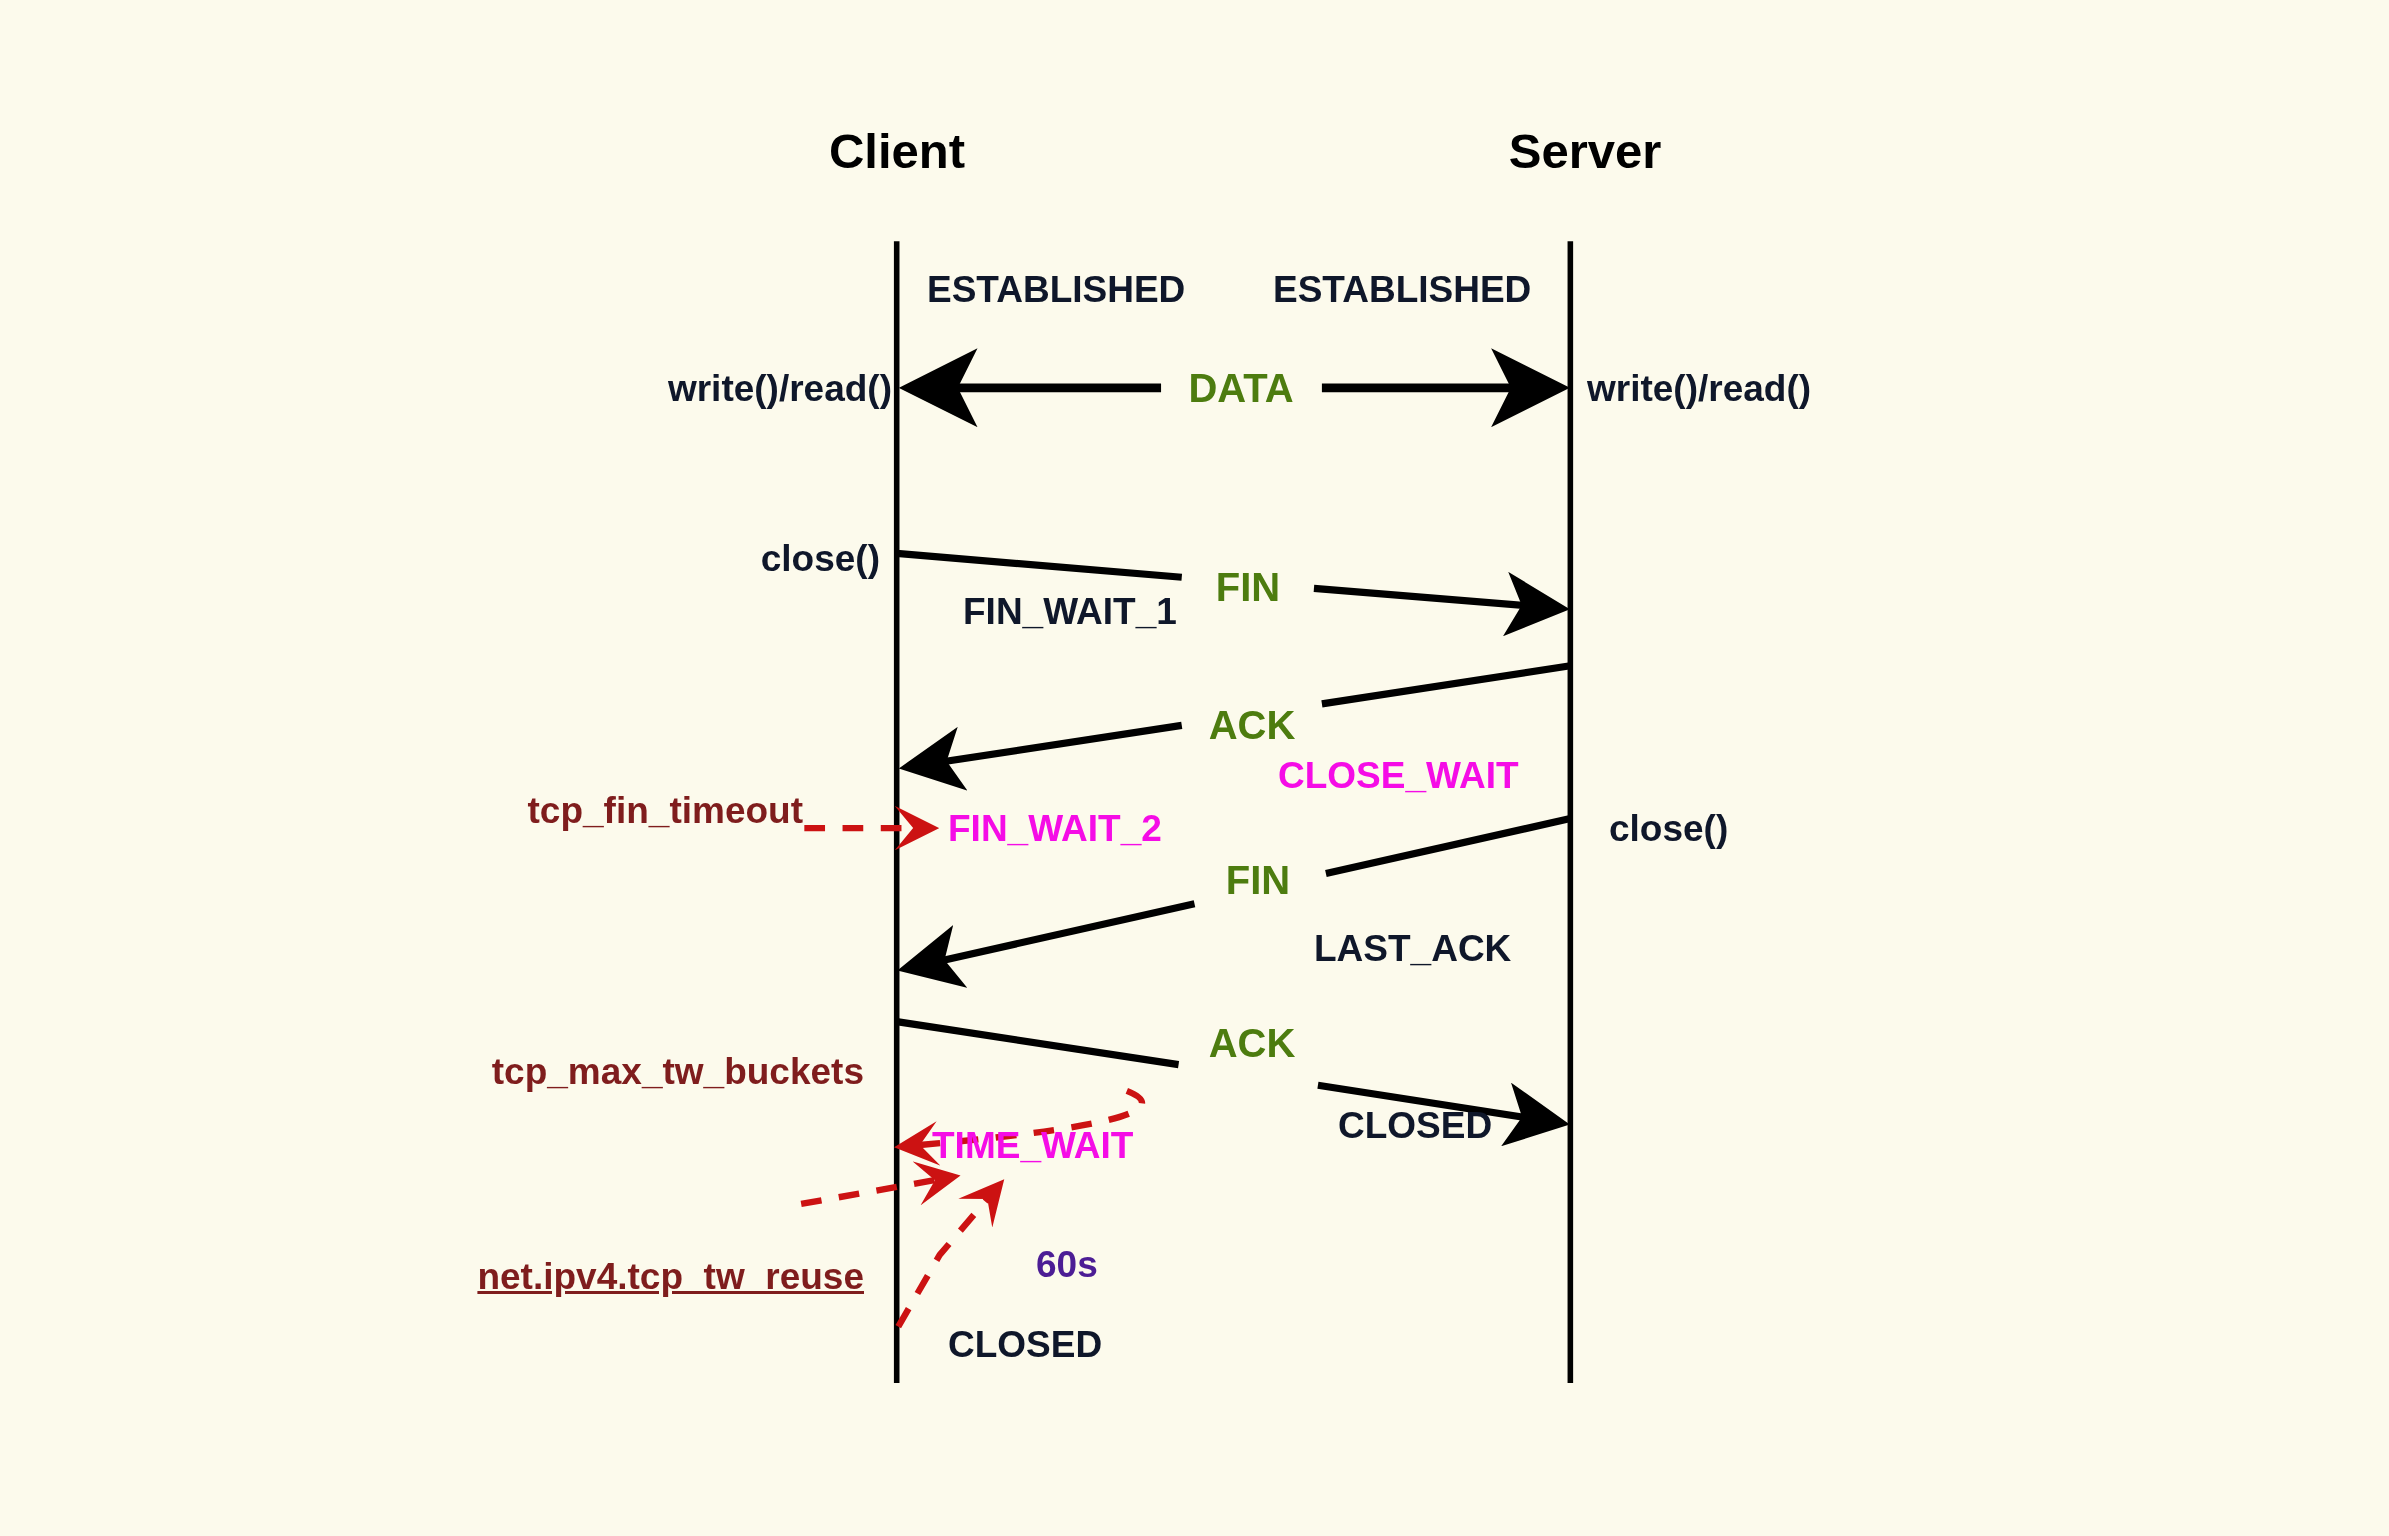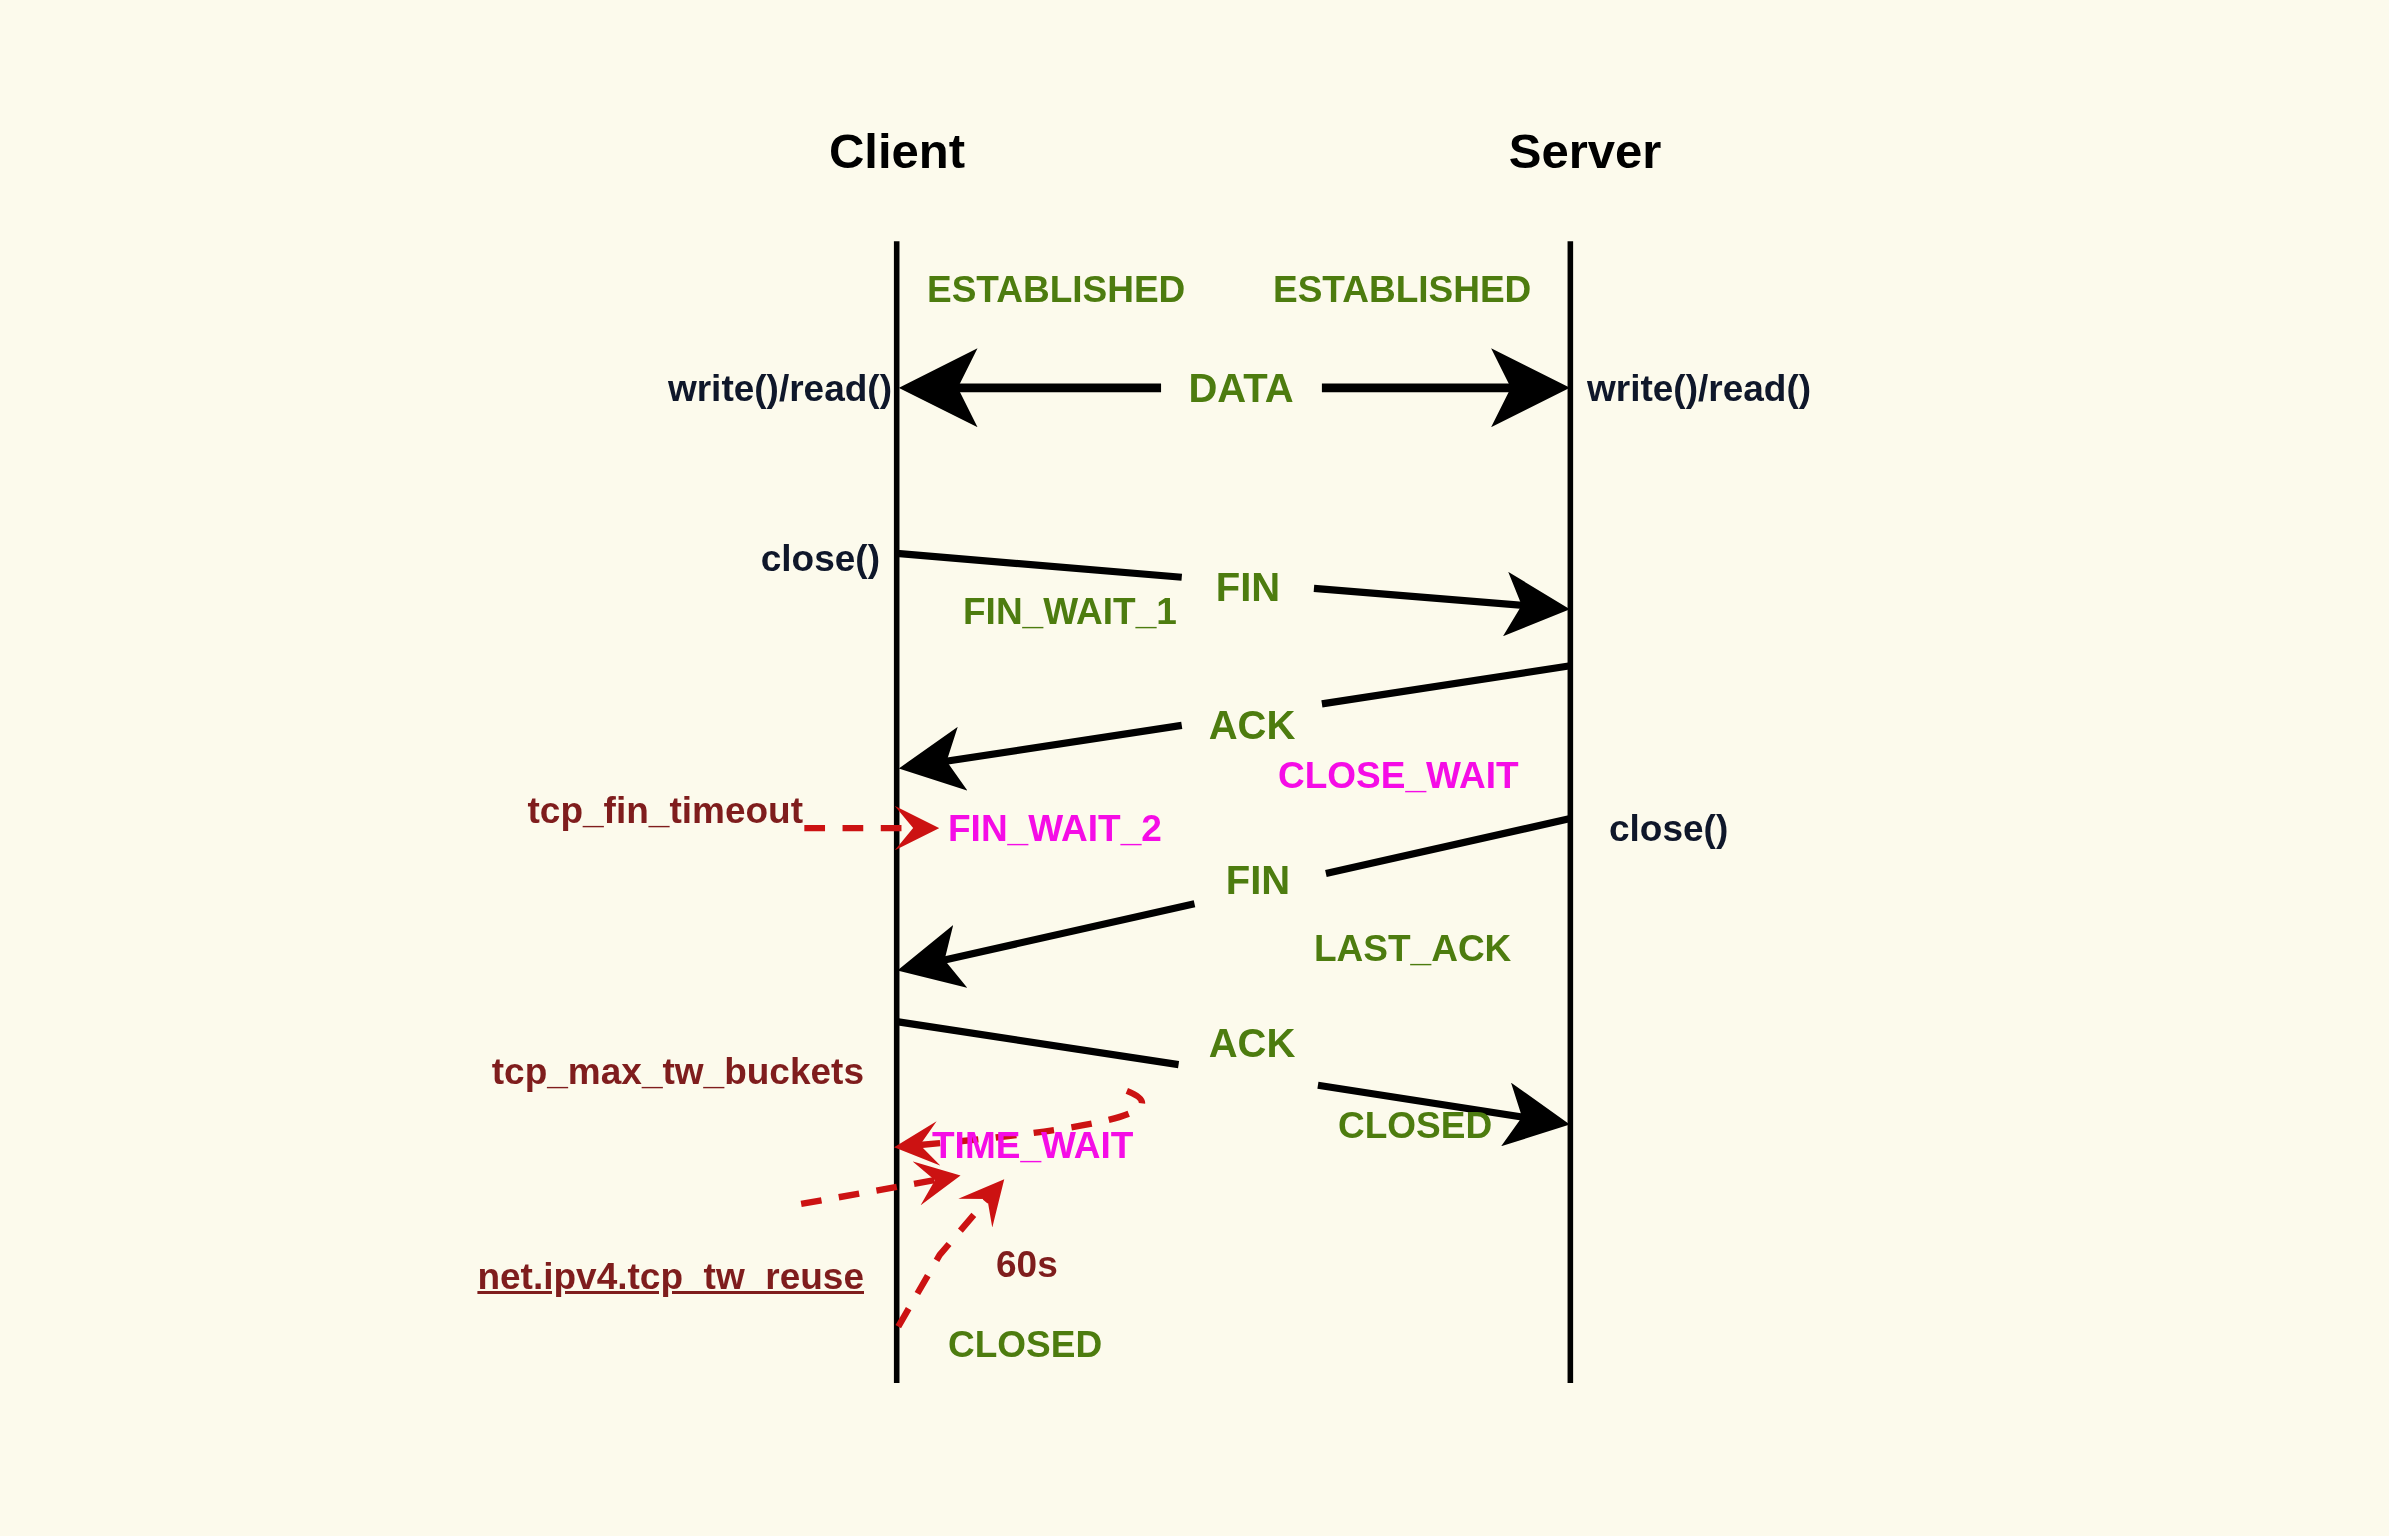--- a/index.html
+++ b/index.html
@@ -31,41 +31,42 @@
     font-weight: bold;
     line-height: 1;
   }
   .actor-title {
     font-size: 49px;
     color: #000000;
     transform: translateX(-50%);
   }
   .state-blue {
     font-size: 37px;
-    color: #4d7c0f;
+    color: #0f172a;
   }
   .state-magenta {
     font-size: 37px;
     color: #f50ce6;
   }
   .api-blue {
     font-size: 37px;
     color: #0f172a;
   }
   .msg-black {
     font-size: 40px;
     color: #4d7c0f;
   }
   .sysctl-red {
     font-size: 37px;
     color: #7f1d1d;
   }
   .timer-black {
     font-size: 37px;
-    color: #7f1d1d;
+    color: #4c1d95;
+    margin-left: 40px;
   }
   .anchor-right {
     transform: translateX(-100%);
   }
   .anchor-center {
     transform: translateX(-50%);
   }
 </style>
 </head>
 <body>

